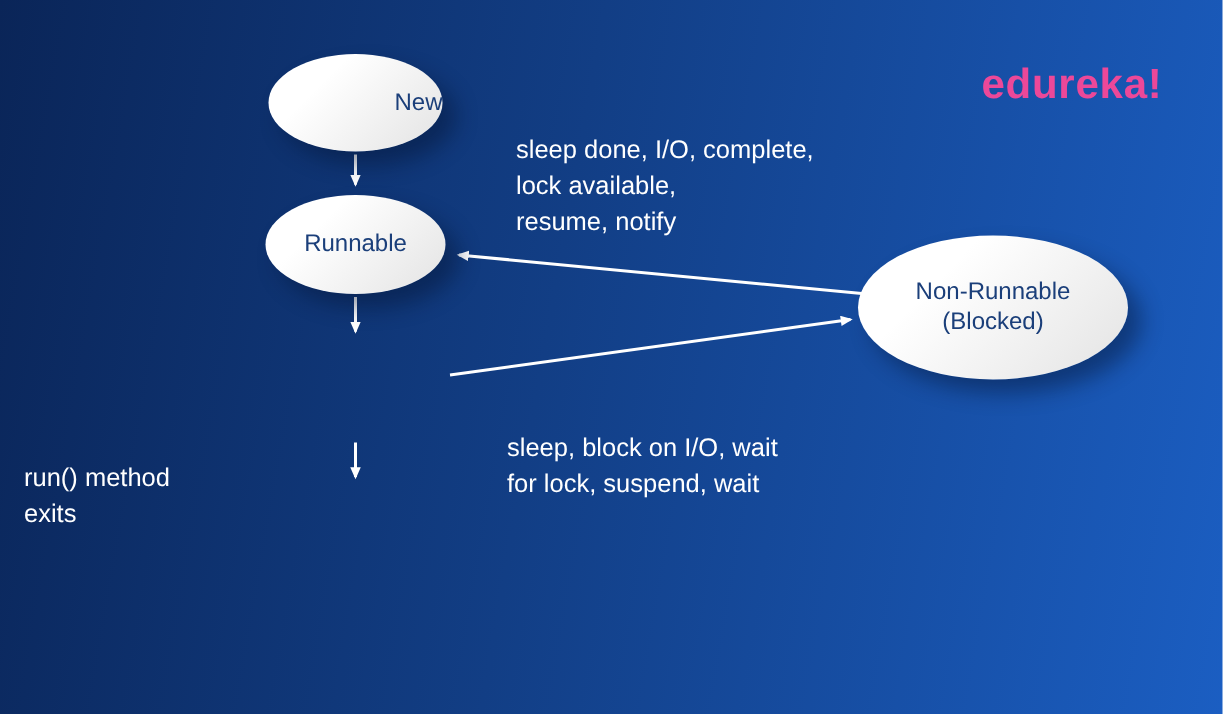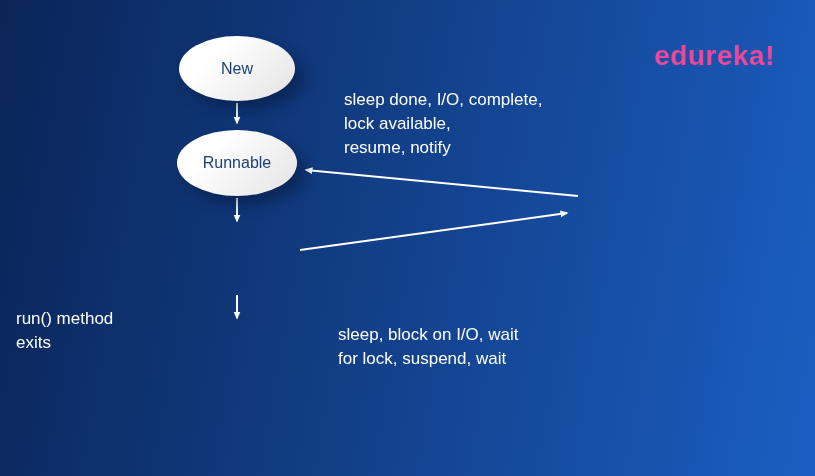--- a/index.html
+++ b/index.html
@@ -26,36 +26,36 @@
     display: flex;
     align-items: center;
     justify-content: center;
     text-align: center;
     color: #1b3f7a;
     font-size: 16px;
     font-weight: 400;
     white-space: pre-line;
     line-height: 1.25;
   }
-  .node-new        { left: 179px; top: 36px;  width: 116px; height: 65px; }
+  .node-new        { left: 179px; top: 36px;  width: 116px; height: 65px; justify-content: flex-end; }
   .node-runnable   { left: 177px; top: 130px; width: 120px; height: 66px; }
   .node-running    { left: 178px; top: 228px; width: 118px; height: 65px; }
   .node-terminated { left: 177px; top: 325px; width: 120px; height: 63px; font-size: 15px; }
   .node-nonrunnable{ left: 572px; top: 157px; width: 180px; height: 96px; }
 
   
   .annotation {
     position: absolute;
     color: #ffffff;
     font-size: 17px;
     line-height: 1.4;
     white-space: pre-line;
   }
   .annotation-resume   { left: 344px; top: 88px;  }
-  .annotation-block    { left: 338px; top: 287px; margin-top: 36px; }
+  .annotation-block    { left: 338px; top: 287px; }
   .annotation-run-exit { left: 16px;  top: 307px; }
 
   
   .logo {
     position: absolute;
     right: 40px;
     top: 40px;
     color: #ec4899;
     font-size: 28px;
     font-weight: bold;
@@ -83,20 +83,24 @@
   <div class="node node-new">
     <span>New</span>
   </div>
 
   <div class="node node-runnable">
     <span>Runnable</span>
   </div>
 
 
 
+  <div class="node node-nonrunnable">
+    <span>Non-Runnable
+(Blocked)</span>
+  </div>
 
   <div class="annotation annotation-resume">sleep done, I/O, complete,
 lock available,
 resume, notify</div>
 
   <div class="annotation annotation-block">sleep, block on I/O, wait
 for lock, suspend, wait</div>
 
   <div class="annotation annotation-run-exit">run() method
 exits</div>

